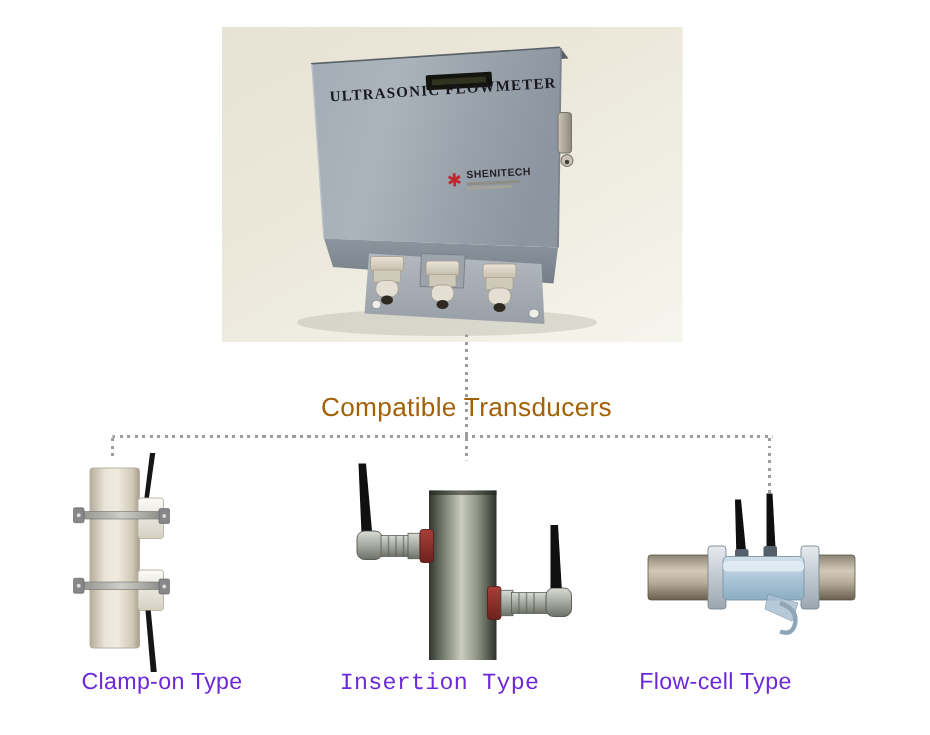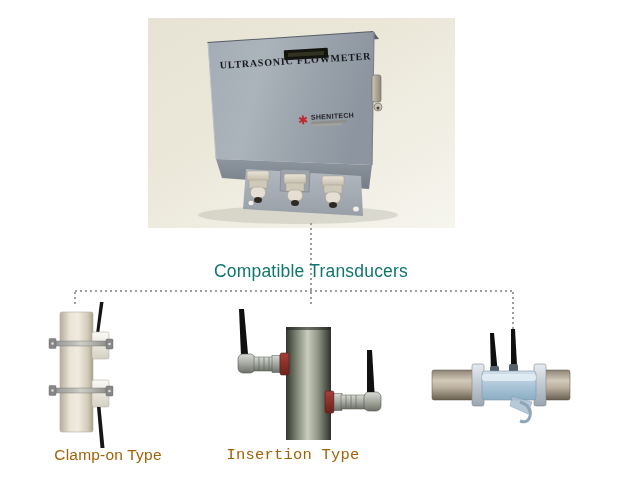--- a/index.html
+++ b/index.html
@@ -38,30 +38,30 @@
     position:absolute;width:2px;
     background-image:repeating-linear-gradient(to bottom,#9d9d9d 0 2px,transparent 2px 5px);
   }
   .line-drop{left:310px;top:223px;height:68px;}
   .line-main{left:75px;top:290px;width:440px;}
   .line-stub-left{left:74px;top:292px;height:14px;}
   .line-stub-center{left:310px;top:292px;height:15px;}
   .line-stub-right{left:512px;top:292px;height:43px;}
   .connector-label{
     position:absolute;left:186px;top:261px;width:250px;text-align:center;
-    font-size:17.5px;color:#0f766e;letter-spacing:0.2px;
+    font-size:17.5px;color:#a16207;letter-spacing:0.2px;
   }
   
   .transducer{position:absolute;margin:0;padding:0;}
   .t-clamp{left:48px;top:302px;width:120px;height:146px;}
   .t-insert{left:228px;top:305px;width:170px;height:142px;}
   .t-flow{left:424px;top:324px;width:150px;height:120px;}
   .type-label{
     position:absolute;top:446px;width:150px;text-align:center;
-    font-size:15.5px;color:#a16207;letter-spacing:0.2px;
+    font-size:15.5px;color:#6d28d9;letter-spacing:0.2px;
   }
   .lbl-clamp{left:33px;}
   .lbl-insert{left:218px;font-family:Liberation Mono, monospace;}
   .lbl-flow{left:402px;}
 </style>
 </head>
 <body>
 
 <div class="canvas">
 
@@ -276,14 +276,15 @@
       <rect x="110" y="40" width="12" height="42" rx="2" fill="url(#gFlange)" stroke="#7e8890" stroke-width="0.6"></rect>
       <rect x="58" y="47" width="54" height="29" rx="3" fill="url(#gCell)" stroke="#7e93a5" stroke-width="0.6"></rect>
       <rect x="58" y="50" width="54" height="7" rx="3" fill="#e2edf4" opacity="0.9"></rect>
       <polygon points="88,72 108,78 104,90 86,82" fill="#a9c0d2" opacity="0.85" stroke="#7e93a5" stroke-width="0.5"></polygon>
       <path d="M 96,78 q 12,4 10,14 q -2,8 -10,5" stroke="#8fa6b8" stroke-width="3" fill="none"></path>
     </svg>
   </figure>
 
   <div class="type-label lbl-clamp">Clamp-on Type</div>
   <div class="type-label lbl-insert">Insertion Type</div>
+  <div class="type-label lbl-flow">Flow-cell Type</div>
 
 </div>
 
 </body></html>

